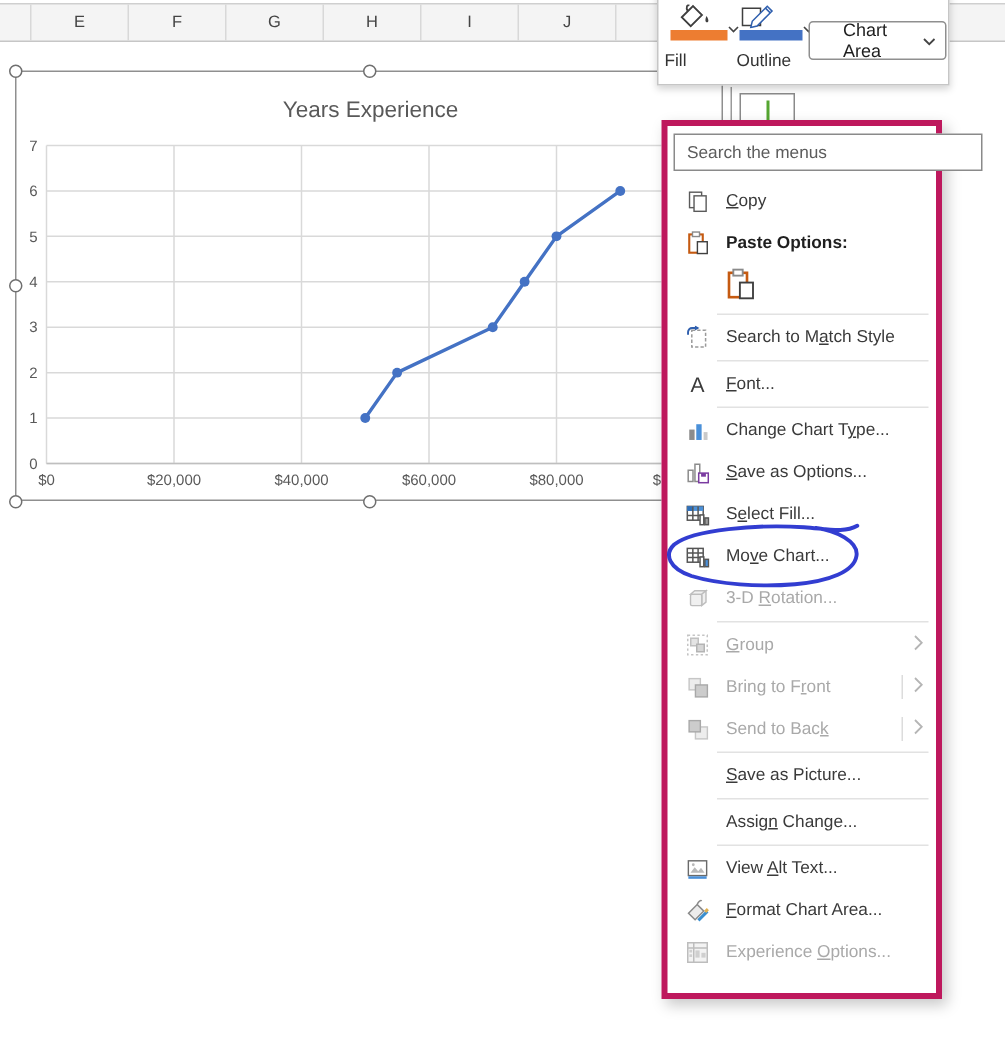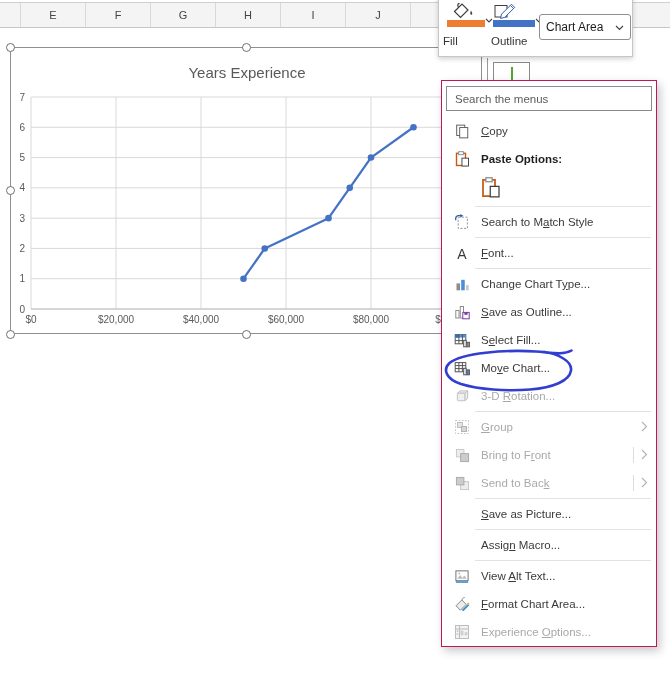--- a/index.html
+++ b/index.html
@@ -28,26 +28,26 @@
     border:1px solid #8a8a8a;box-sizing:border-box;z-index:3;}
   .artifact-green{position:absolute;left:17px;top:4px;width:2px;height:18px;background:#55a631;}
 
   
   .mini-toolbar{position:absolute;left:438px;top:-8px;width:195px;height:65px;background:#fff;
     border:1px solid #c6c6c6;box-shadow:0 2px 5px rgba(0,0,0,.18);box-sizing:border-box;z-index:6;}
   .mt-btn{position:absolute;cursor:default;}
   .mt-swatch{position:absolute;height:7px;}
   .mt-label{position:absolute;font-size:11.5px;color:#333;}
   .mt-combo{position:absolute;left:100px;top:21px;width:92px;height:26px;border:1px solid #8f8f8f;border-radius:3px;
-    background:#fff;display:flex;align-items:center;justify-content:space-between;padding:0 6px 0 6px;
+    background:#fff;display:flex;align-items:center;justify-content:space-between;padding:0 6px 0 22px;
     font-size:12px;color:#1e1e1e;box-sizing:border-box;}
 
   
-  .menu{position:absolute;left:441px;top:80px;width:216px;background:#fff;border:1px solid #be185d;
-    box-shadow:3px 4px 9px rgba(0,0,0,.22);box-sizing:border-box;padding:5px 1px 0;z-index:5;}
+  .menu{position:absolute;left:441px;top:80px;width:187px;background:#fff;border:4px solid #be185d;
+    box-shadow:3px 4px 9px rgba(0,0,0,.22);box-sizing:border-box;padding:5px 1px 13px;z-index:5;}
   .search{display:block;width:206px;height:25px;margin:0 3px 6px 3px;border:1px solid #8a8a8a;
     padding:0 8px;font-size:11.5px;color:#3a3a3a;box-sizing:border-box;font-family:"Liberation Sans",sans-serif;outline:none;}
   .search::placeholder{color:#5c5c5c;opacity:1;}
   .mi{height:28px;display:flex;align-items:center;font-size:11.5px;color:#3a3a3a;padding-right:7px;}
   .mi .ic{flex:0 0 38px;display:flex;align-items:center;justify-content:center;}
   .mi .lbl{flex:1;white-space:nowrap;}
   .mi u{text-decoration:underline;}
   .mi.bold .lbl{font-weight:bold;color:#1f1f1f;}
   .mi.disabled{color:#a9a9a9;}
   .paste-row{height:32px;display:flex;align-items:center;padding-left:38px;}
@@ -256,21 +256,21 @@
       <span class="ic">
           <svg width="16" height="16" viewBox="0 0 16 16">
             <g fill="none" stroke="#8c8c8c">
               <rect x="1.8" y="6.5" width="3.2" height="7.5"></rect>
               <rect x="6.3" y="2.5" width="3.2" height="11.5"></rect>
             </g>
             <rect x="8.8" y="8.4" width="6.4" height="6.4" fill="#fff" stroke="#7a3ba0"></rect>
             <rect x="10.4" y="8.4" width="3.2" height="2.4" fill="#7a3ba0"></rect>
           </svg>
         </span>
-      <span class="lbl"><span></span><u>S</u><span>ave as Outline...</span></span>
+      <span class="lbl"><span></span><u>S</u><span>ave as Options...</span></span>
     </div>
 
     <div class="mi">
       <span class="ic">
           <svg width="16" height="16" viewBox="0 0 16 16">
             <rect x="1.2" y="2.6" width="10.6" height="9.2" fill="#fff" stroke="#555"></rect>
             <rect x="1.2" y="2.6" width="10.6" height="3" fill="#4a90d9"></rect>
             <rect x="1.2" y="2.6" width="3.7" height="3" fill="#2f6fb8"></rect>
             <path d="M4.9 2.6v9.2M8.4 2.6v9.2M1.2 8.6h10.6" stroke="#555" fill="none"></path>
             <rect x="9.7" y="8.3" width="2.5" height="6.5" fill="#fff" stroke="#555"></rect>
@@ -353,21 +353,21 @@
 
     <div class="mi">
       <span class="ic"></span>
       <span class="lbl"><span></span><u>S</u><span>ave as Picture...</span></span>
     </div>
 
     <div class="sep"></div>
 
     <div class="mi">
       <span class="ic"></span>
-      <span class="lbl"><span>Assig</span><u>n</u><span> Macro...</span></span>
+      <span class="lbl"><span>Assig</span><u>n</u><span> Change...</span></span>
     </div>
 
     <div class="sep"></div>
 
     <div class="mi">
       <span class="ic">
           <svg width="16" height="15" viewBox="0 0 16 16">
             <rect x="1.5" y="2" width="13" height="10.5" fill="#fff" stroke="#6a6a6a"></rect>
             <path d="M3 10.5 6 6.5l2.5 3 2-2.5 2.5 3.5z" fill="#b9b9b9"></path>
             <circle cx="5" cy="4.8" r="1" fill="#b9b9b9"></circle>

